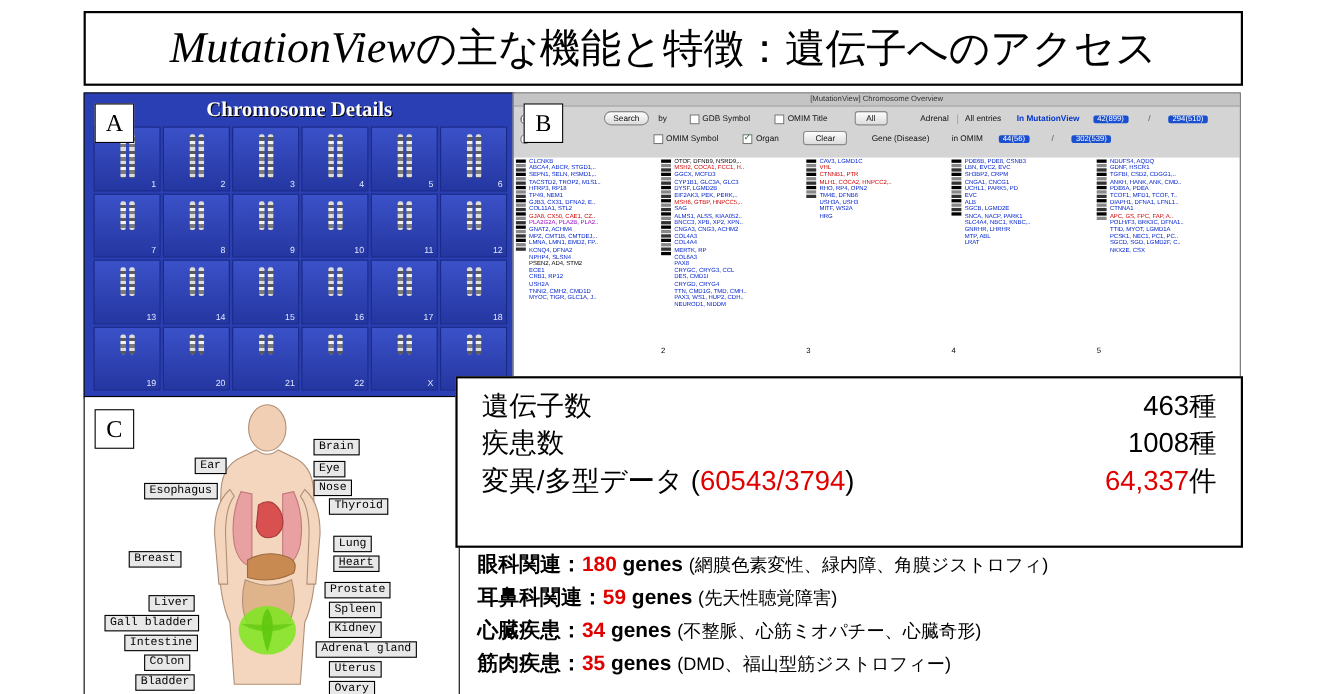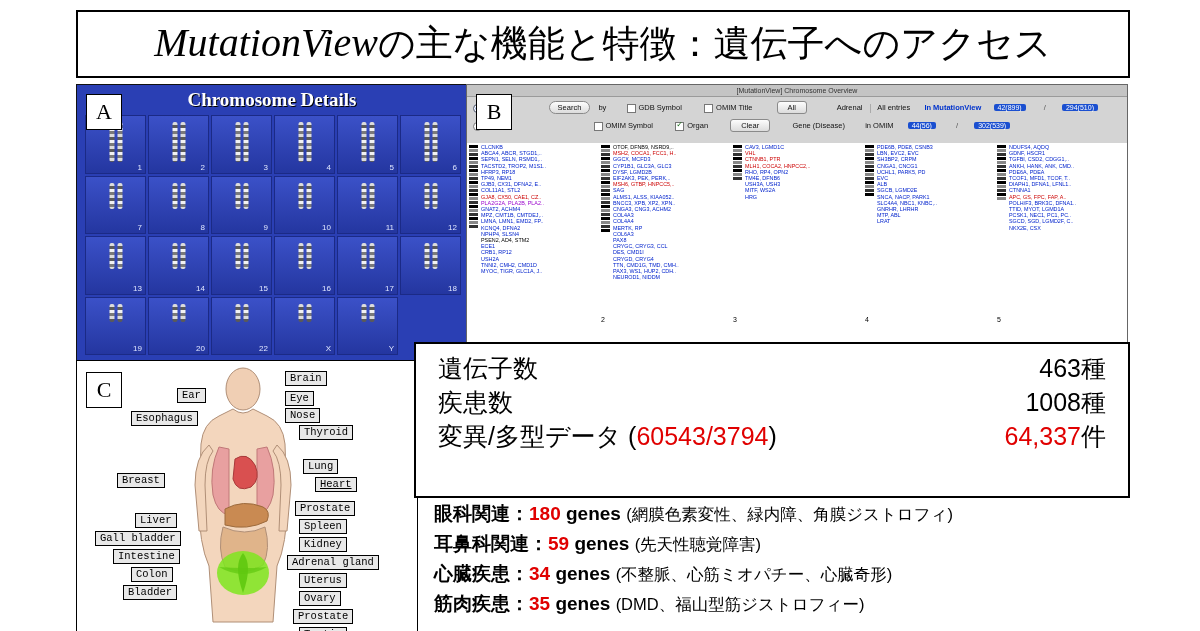--- a/index.html
+++ b/index.html
@@ -56,21 +56,21 @@
   
   .statsbox{position:absolute;left:414px;top:342px;width:712px;height:152px;background:#fff;border:2px solid #000;}
   .stat-row{position:absolute;left:22px;width:668px;height:32px;font-size:25px;color:#000;display:flex;align-items:center;justify-content:space-between;gap:35px;}
   .stat-label{white-space:nowrap;}
   .stat-val{white-space:nowrap;}
   .red{color:#e00000;}
 
   
   .panelC{position:absolute;left:76px;top:360px;width:340px;height:271px;background:#fff;border:1px solid #000;overflow:hidden;}
   .body-svg{position:absolute;left:96px;top:6px;}
-  .tag{position:absolute;background:#e8e8e8;border:1px solid #000;font-family:"Liberation Mono",monospace;font-size:10.5px;color:#000;padding:0px 4px;white-space:nowrap;line-height:13px;}
+  .tag{position:absolute;background:#e8e8e8;border:1px solid #000;font-family:"Liberation Mono",monospace;font-size:10.5px;color:#000;padding:0px 4px;white-space:nowrap;line-height:13px;margin-top:28px;}
 
   
   .bullets{position:absolute;left:434px;top:500px;width:740px;font-size:19px;color:#000;line-height:27px;}
   .bl{white-space:nowrap;margin-bottom:2px;}
   .bl b{font-weight:bold;}
   .num-red{color:#e00000;font-weight:bold;}
   .paren{font-size:16.5px;}
 </style>
 </head>
 <body>
@@ -218,20 +218,27 @@
             <div class="bar xs"></div>
           </div>
           <span class="num">19</span>
         </div>
         <div class="chromo-cell">
           <div class="bars">
             <div class="bar xs"></div>
             <div class="bar xs"></div>
           </div>
           <span class="num">20</span>
+        </div>
+        <div class="chromo-cell">
+          <div class="bars">
+            <div class="bar xs"></div>
+            <div class="bar xs"></div>
+          </div>
+          <span class="num">21</span>
         </div>
         <div class="chromo-cell">
           <div class="bars">
             <div class="bar xs"></div>
             <div class="bar xs"></div>
           </div>
           <span class="num">22</span>
         </div>
         <div class="chromo-cell">
           <div class="bars">
@@ -504,21 +511,21 @@
       <path d="M50 160 q22 10 42 0 q6 22 -2 38 q-18 12 -38 2 q-8 -18 -2 -40 z" fill="#e0b48a" stroke="#b08f77"></path>
       <ellipse cx="70" cy="206" rx="26" ry="22" fill="#7ee61f" opacity="0.85"></ellipse>
       <path d="M70 186 q10 12 0 40 q-10 -28 0 -40 z" fill="#5fc80f" opacity="0.9"></path>
       <path d="M46 200 q24 2 48 0 q-24 14 -48 0 z" fill="#5fc80f" opacity="0.7"></path>
     </svg>
     <div class="tag" style="left:208px;top:10px;">Brain</div>
     <div class="tag" style="left:208px;top:30px;">Eye</div>
     <div class="tag" style="left:208px;top:47px;">Nose</div>
     <div class="tag" style="left:222px;top:64px;">Thyroid</div>
     <div class="tag" style="left:226px;top:98px;">Lung</div>
-    <div class="tag" style="left:238px;top:116px;text-decoration:underline;">Heart</div>
+    <div class="tag" style="left:226px;top:116px;text-decoration:underline;">Heart</div>
     <div class="tag" style="left:218px;top:140px;">Prostate</div>
     <div class="tag" style="left:222px;top:158px;">Spleen</div>
     <div class="tag" style="left:222px;top:176px;">Kidney</div>
     <div class="tag" style="left:210px;top:194px;">Adrenal gland</div>
     <div class="tag" style="left:222px;top:212px;">Uterus</div>
     <div class="tag" style="left:222px;top:230px;">Ovary</div>
     <div class="tag" style="left:216px;top:248px;">Prostate</div>
     <div class="tag" style="left:222px;top:266px;">Testis</div>
 
     <div class="tag" style="left:100px;top:27px;">Ear</div>

